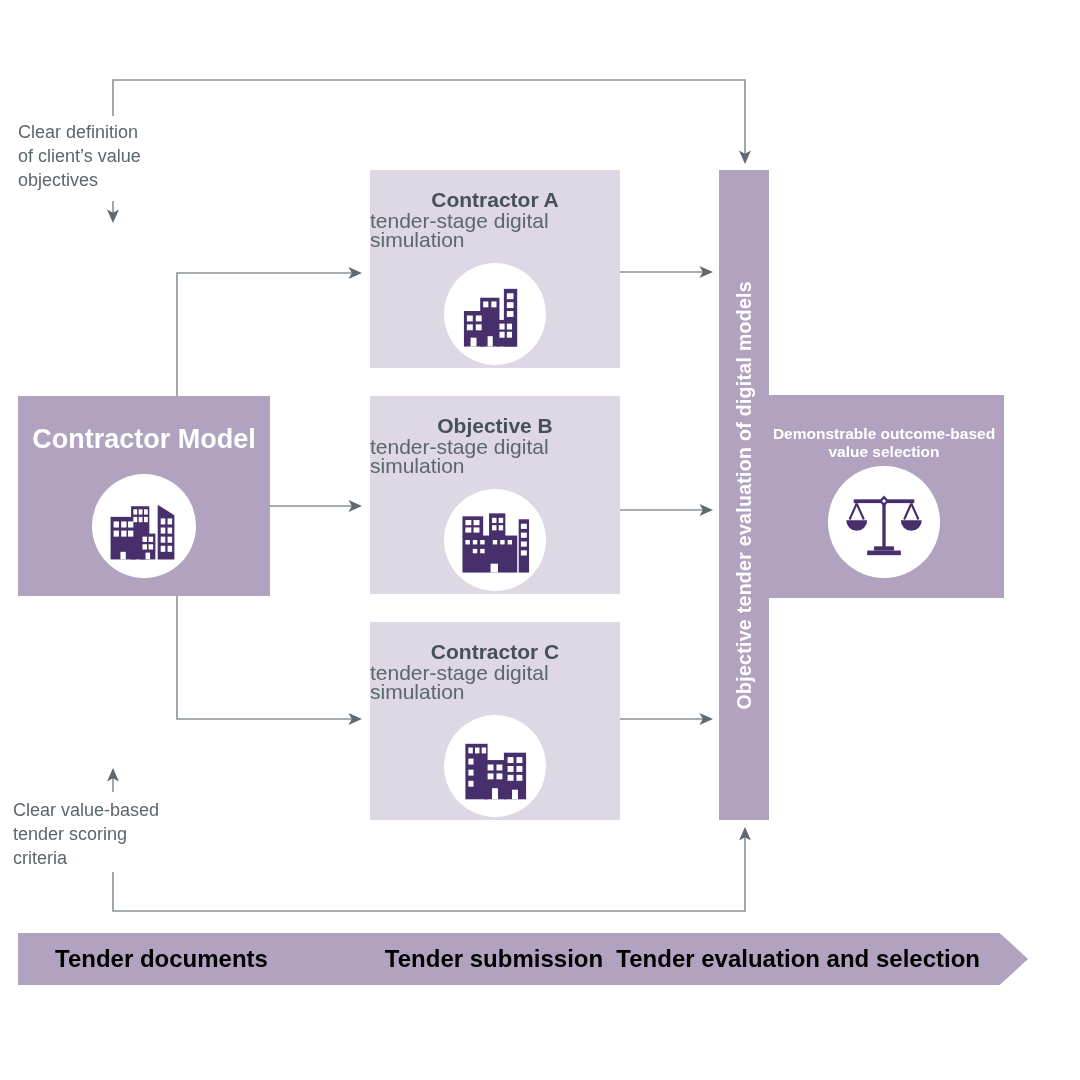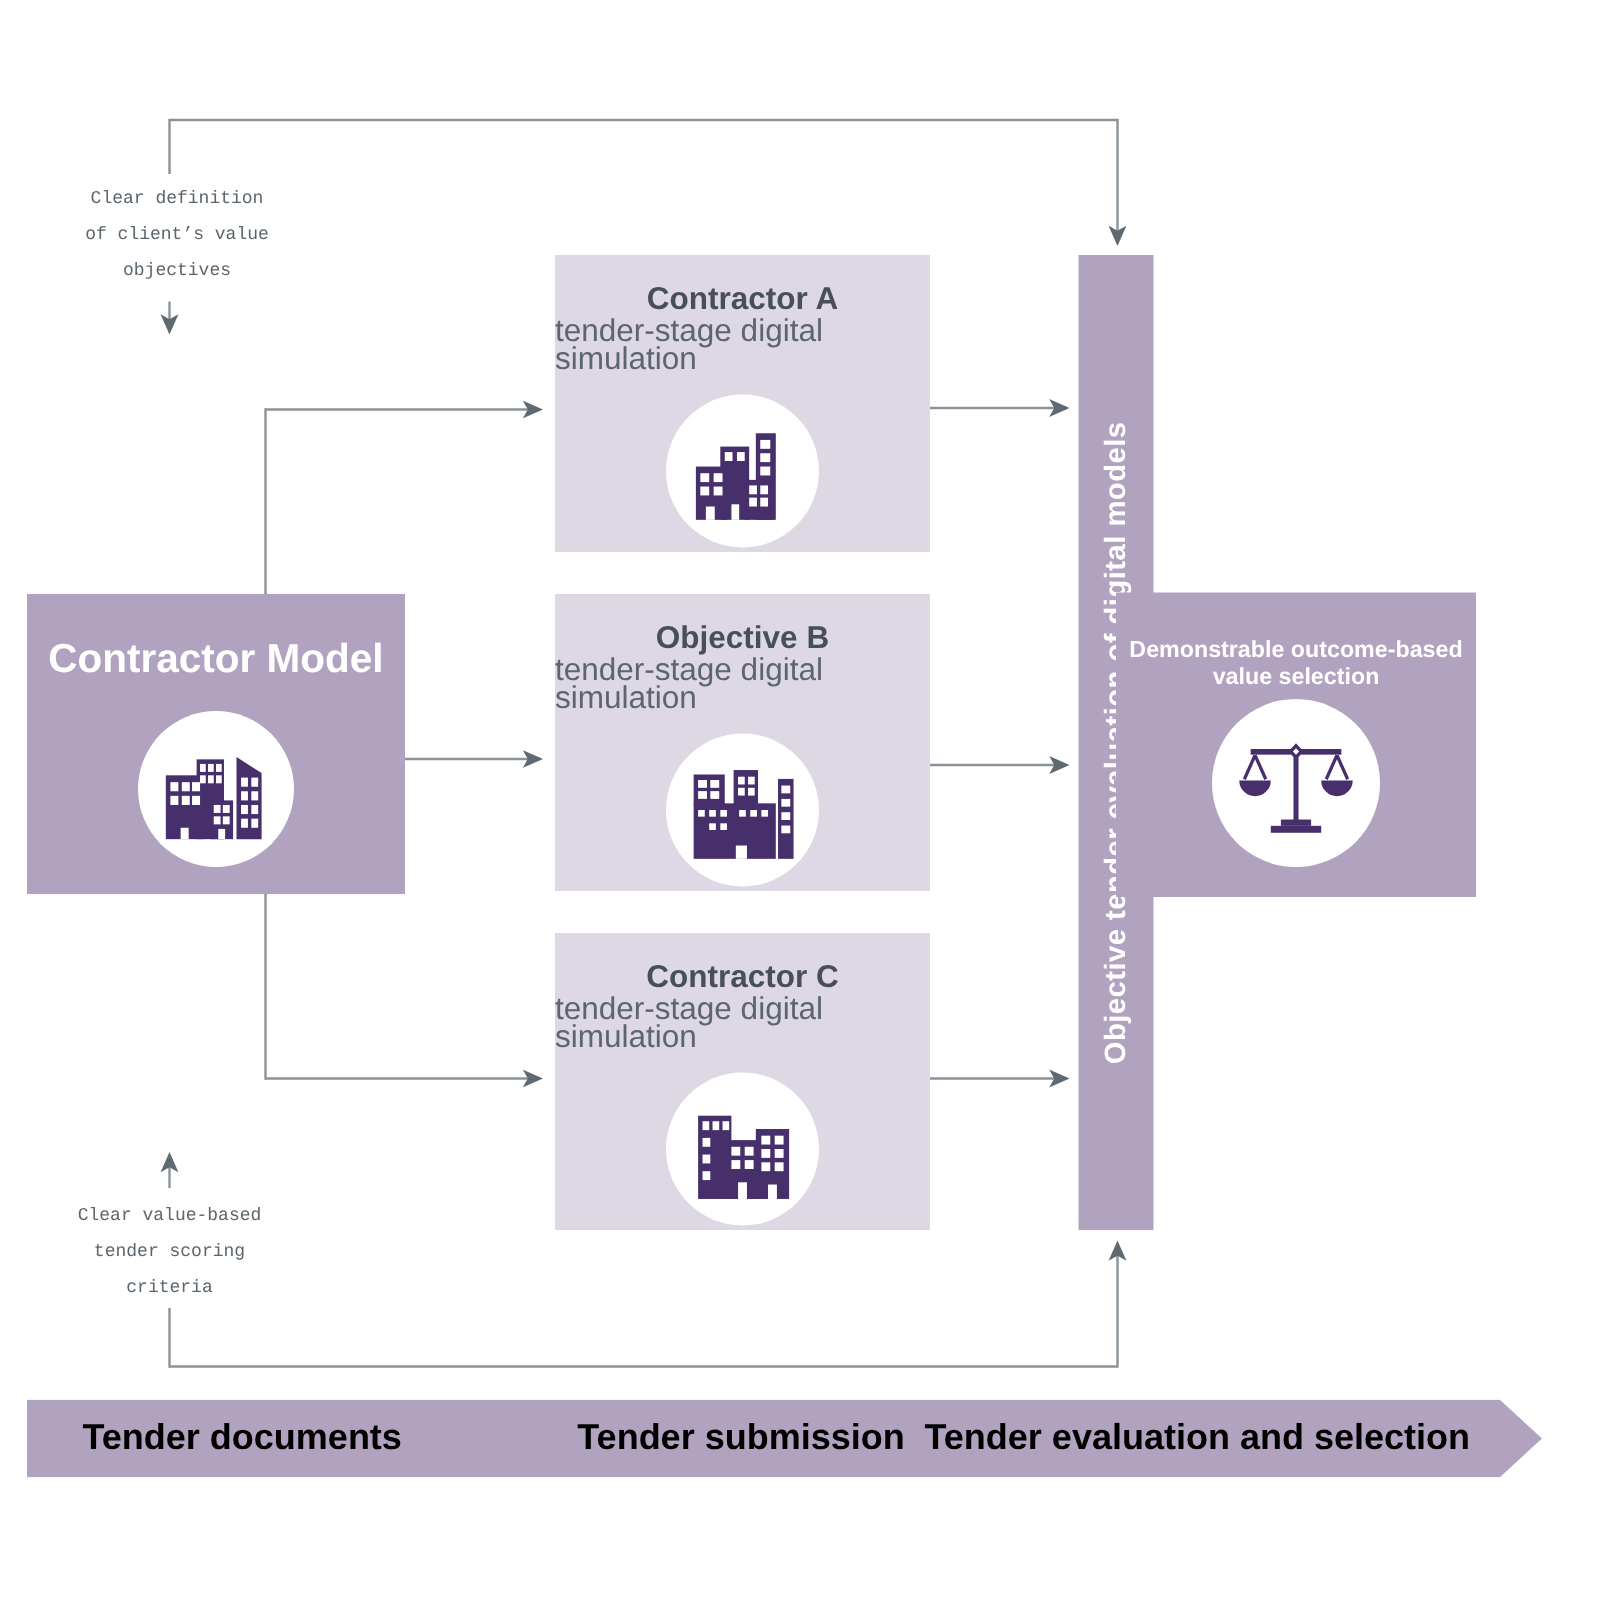--- a/index.html
+++ b/index.html
@@ -1,29 +1,29 @@
 <!DOCTYPE html>
 <html><head>
 <meta charset="utf-8">
 <style>
   html,body{margin:0;padding:0;background:#ffffff;}
   body{font-family:"Liberation Sans","DejaVu Sans",sans-serif;}
   .canvas{position:relative;width:1080px;height:1080px;background:#ffffff;overflow:hidden;}
   svg.connectors{position:absolute;left:0;top:0;width:1080px;height:1080px;}
 
   
-  .annotation{position:absolute;color:#5c666d;font-size:12px;line-height:24px;
-              text-align:center;white-space:pre-line;font-family:Liberation Mono, monospace;}
+  .annotation{position:absolute;color:#5c666d;font-size:18px;line-height:24px;
+              white-space:pre-line;}
   .annotation.top-left{left:18px;top:120px;width:200px;}
   .annotation.bottom-left{left:13px;top:798px;width:200px;}
 
   
   .mauve-box{position:absolute;background:#b1a3bf;display:flex;flex-direction:column;align-items:center;}
   .source-box{left:18px;top:396px;width:252px;height:200px;}
-  .outcome-box{left:744px;top:395px;width:240px;height:203px;}
+  .outcome-box{left:764px;top:395px;width:240px;height:203px;}
   .source-title{margin-top:28px;color:#ffffff;font-weight:bold;font-size:27px;line-height:30px;}
   .outcome-title{margin-top:30px;color:#ffffff;font-weight:bold;font-size:15.5px;line-height:17.5px;
                  text-align:center;width:230px;}
 
   
   .contractor-box{position:absolute;left:370px;width:250px;height:198px;background:#ded7e4;
                   display:flex;flex-direction:column;align-items:center;}
   .contractor-a{top:170px;} .contractor-b{top:396px;} .contractor-c{top:622px;}
   .contractor-title{margin-top:18px;color:#47505a;font-weight:bold;font-size:21px;line-height:23px;}
   .contractor-sub{color:#5c666d;font-size:21px;line-height:19px;}

